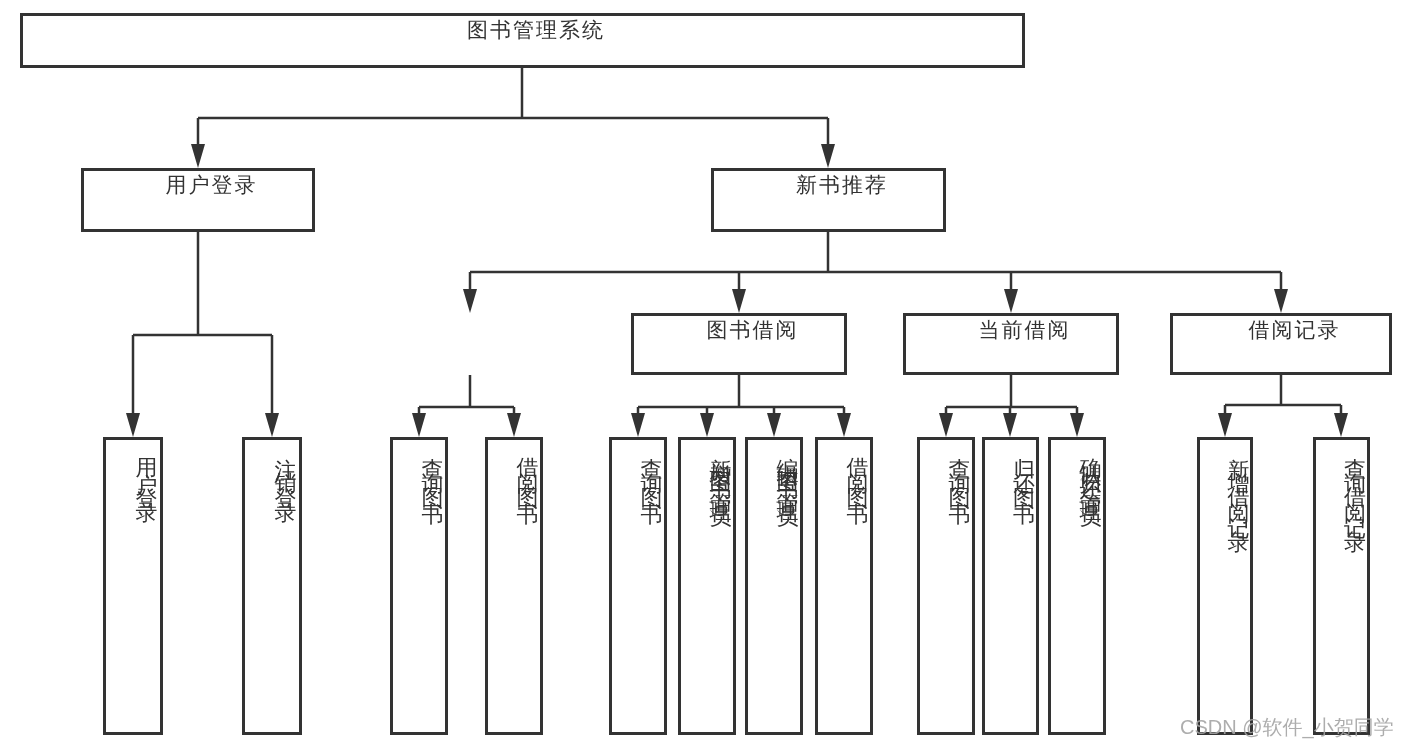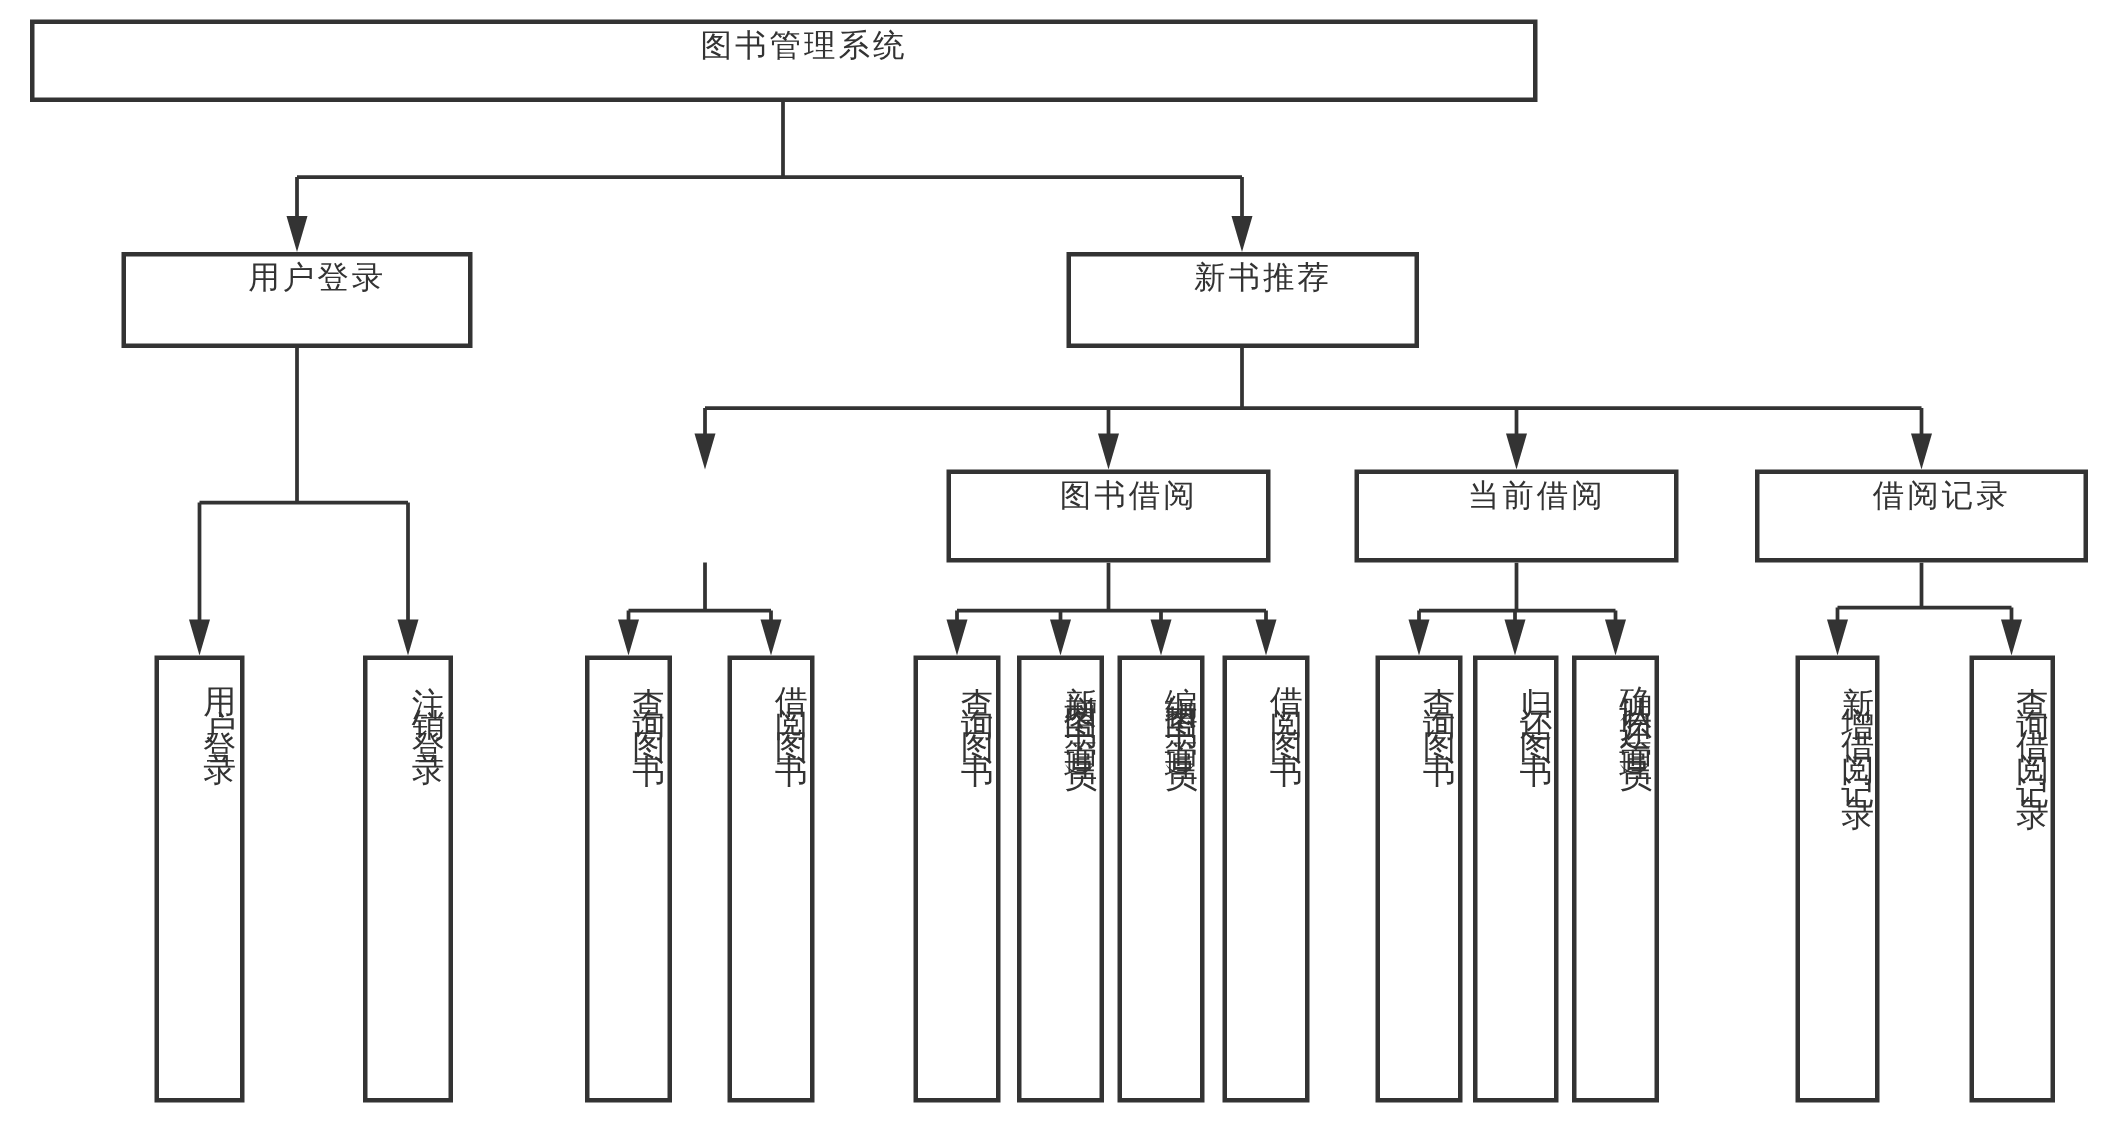--- a/index.html
+++ b/index.html
@@ -191,14 +191,15 @@
   <div class="box leaf n-leaf-10">
     <span class="vtext" style="letter-spacing: 7px;">确认归还（管理员）</span>
   </div>
   <div class="box leaf n-leaf-11">
     <span class="vtext">新增借阅记录</span>
   </div>
   <div class="box leaf n-leaf-12">
     <span class="vtext">查询借阅记录</span>
   </div>
 
+  <div class="watermark">CSDN @软件_小贺同学</div>
 
 </div>
 
 </body></html>

